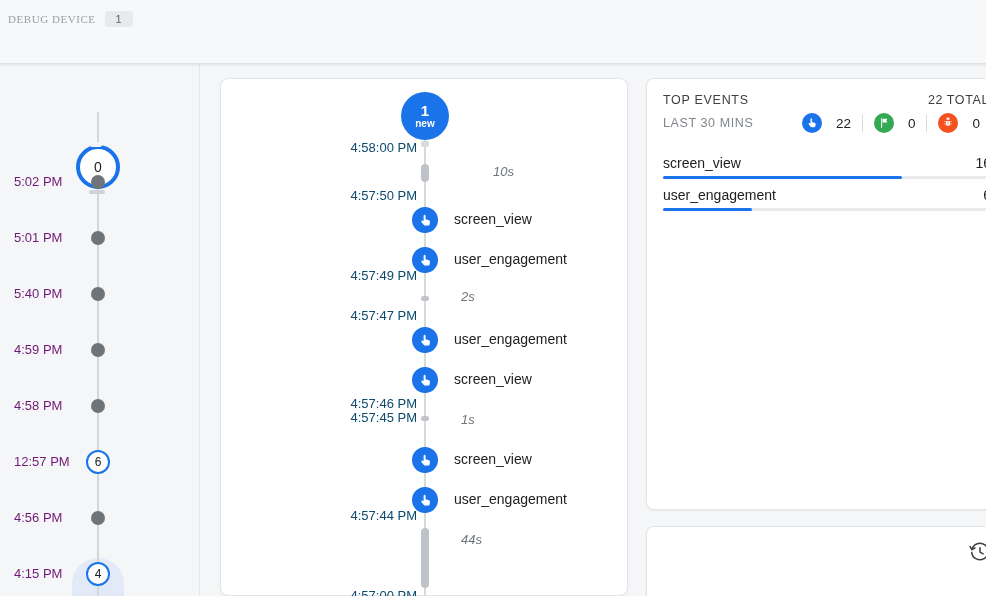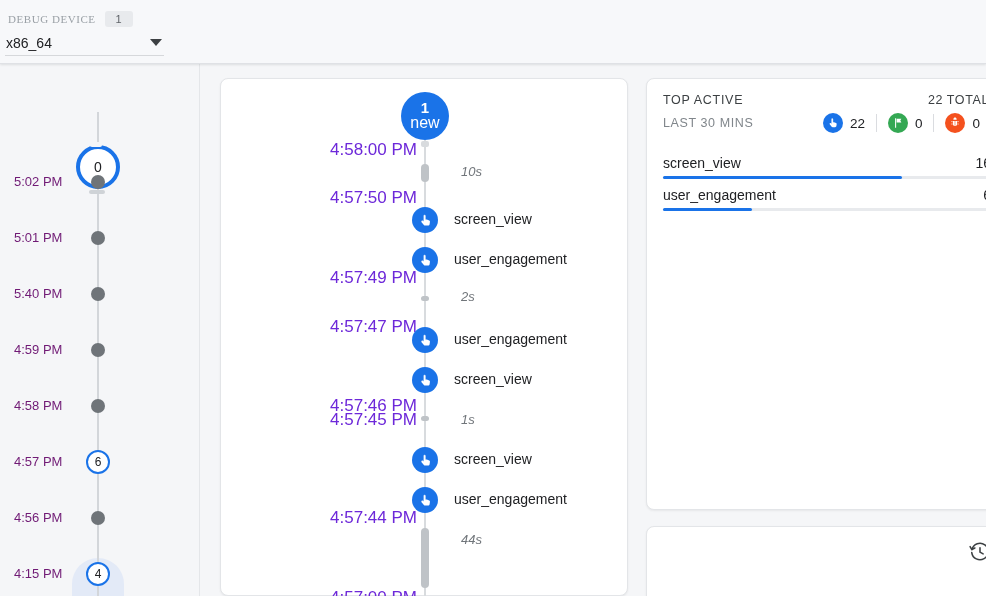--- a/index.html
+++ b/index.html
@@ -123,29 +123,29 @@
   }
   #new-badge {
     position: absolute; left: 180px; top: 13px;
     width: 48px; height: 48px; border-radius: 50%;
     background: #1a73e8; color: #fff;
     display: flex; flex-direction: column;
     align-items: center; justify-content: center;
     line-height: 1.05;
   }
   #new-badge .n { font-size: 15px; font-weight: bold; }
-  #new-badge .w { font-size: 16px; }
+  #new-badge .w { font-size: 10px; font-weight: bold; }
   #new-badge-stem {
     position: absolute; left: 200px; top: 62px;
     width: 8px; height: 6px; background: #d8dbde; border-radius: 2px;
   }
 
   .ev-time {
     position: absolute; right: 212px;
-    font-size: 17px; color: #6d28d9; white-space: nowrap;
+    font-size: 13px; color: #0c4a6e; white-space: nowrap;
   }
   .ev-row { position: absolute; left: 0; width: 408px; height: 0; }
   .ev-icon {
     position: absolute; left: 191px; top: -13px;
     width: 26px; height: 26px; border-radius: 50%;
     background: #1a73e8;
     display: flex; align-items: center; justify-content: center;
   }
   .ev-icon svg { display: block; }
   .ev-name {
@@ -171,21 +171,21 @@
     font-size: 12.5px; letter-spacing: .6px; color: #3c4043;
   }
   .card-sub {
     position: absolute; left: 16px; top: 37px;
     font-size: 12.5px; letter-spacing: .6px; color: #80868b;
   }
   #metric-row {
     position: absolute; right: 14px; top: 34px;
     display: flex; align-items: center; gap: 0;
   }
-  .metric { display: flex; align-items: center; gap: 7px; padding: 0 11px; }
+  .metric { display: flex; align-items: center; gap: 14px; padding: 0 11px; }
   .metric .m-ico {
     width: 20px; height: 20px; border-radius: 50%;
     display: flex; align-items: center; justify-content: center;
   }
   .metric .m-val { font-size: 13.5px; color: #202124; }
   .m-sep { width: 1px; height: 18px; background: #dadce0; }
 
   .bar-item { position: absolute; left: 16px; width: 328px; }
   .bar-item .b-name { position: absolute; left: 0; top: 0; font-size: 14px; color: #202124; }
   .bar-item .b-val  { position: absolute; right: 0; top: 0; font-size: 14px; color: #202124; text-align: right; }
@@ -197,24 +197,20 @@
 
   #history-icon { position: absolute; right: 14px; top: 14px; width: 22px; height: 22px; }
 </style>
 </head>
 <body>
 
 <div id="header">
   <div id="debug-row">
     <span class="debug-label">DEBUG DEVICE</span>
     <span class="debug-count">1</span>
-  </div>
-  <div id="device-select">
-    <span class="value">x86_64</span>
-    <span class="caret"></span>
   </div>
 </div>
 
 <div id="left-rail">
   <div id="rail-highlight"></div>
   <div id="rail-line"></div>
   <div id="rail-top-circle">
     <span>0</span>
   </div>
   <div id="rail-top-gap"></div>
@@ -234,21 +230,21 @@
       </div>
       <div class="rail-tick" style="top: 286px;">
         <span class="t-label">4:59 PM</span>
         <span class="rail-dot"></span>
       </div>
       <div class="rail-tick" style="top: 342px;">
         <span class="t-label">4:58 PM</span>
         <span class="rail-dot"></span>
       </div>
       <div class="rail-tick" style="top: 398px;">
-        <span class="t-label">4:57 PM</span>
+        <span class="t-label">12:57 PM</span>
         <span class="rail-ring">
           <span>6</span>
         </span>
       </div>
       <div class="rail-tick" style="top: 454px;">
         <span class="t-label">4:56 PM</span>
         <span class="rail-dot"></span>
       </div>
       <div class="rail-tick" style="top: 510px;">
         <span class="t-label">4:15 PM</span>
@@ -264,29 +260,29 @@
     <div id="stream-line"></div>
     <div id="new-badge">
       <span class="n">1</span>
       <span class="w">new</span>
     </div>
     <div id="new-badge-stem"></div>
     <div id="stream-times">
         <div class="ev-time" style="top: 61px;">4:58:00 PM</div>
         <div class="ev-time" style="top: 109px;">4:57:50 PM</div>
         <div class="ev-time" style="top: 189px;">4:57:49 PM</div>
-        <div class="ev-time" style="top: 238px; margin-left: 40px;">4:57:47 PM</div>
+        <div class="ev-time" style="top: 229px; margin-left: 40px;">4:57:47 PM</div>
         <div class="ev-time" style="top: 309px; margin-top: 8px;">4:57:46 PM</div>
         <div class="ev-time" style="top: 331px; text-align: center;">4:57:45 PM</div>
         <div class="ev-time" style="top: 429px;">4:57:44 PM</div>
         <div class="ev-time" style="top: 509px;">4:57:00 PM</div>
       </div>
     <div id="stream-gaps">
         <div class="gap-dot" style="top: 85px; height: 18px;"></div>
-        <div class="gap-label" style="top: 85px;">10s</div>
+        <div class="gap-label" style="top: 85px; margin-left: 32px;">10s</div>
         <div class="gap-dot" style="top: 217px; height: 5px;"></div>
         <div class="gap-label" style="top: 210px;">2s</div>
         <div class="gap-dot" style="top: 337px; height: 5px;"></div>
         <div class="gap-label" style="top: 333px;">1s</div>
         <div class="gap-dot" style="top: 449px; height: 60px;"></div>
         <div class="gap-label" style="top: 453px;">44s</div>
       </div>
     <div id="stream-events">
         <div class="ev-row" style="top: 141px;">
           <span class="ev-icon">
@@ -346,21 +342,21 @@
               <path d="M9.2 11.1V5.6a1.55 1.55 0 0 1 3.1 0v5.1" fill="none" stroke="#1a73e8" stroke-width="0.9" opacity="0.35"></path>
             </svg>
           </span>
           <span class="ev-name">user_engagement</span>
         </div>
       </div>
   </div>
 </div>
 
 <div class="card" id="top-events-card">
-  <div class="card-title">TOP ACTIVE</div>
+  <div class="card-title">TOP EVENTS</div>
   <div class="card-total">22 TOTAL</div>
   <div class="card-sub">LAST 30 MINS</div>
   <div id="metric-row">
       <div class="metric">
         <span class="m-ico" style="background: rgb(26, 115, 232);">
           <svg width="14" height="14" viewBox="0 0 24 24" aria-hidden="true">
             <path fill="#ffffff" d="M9.2 11.1V5.6a1.55 1.55 0 0 1 3.1 0v5.1h.9c.5 0 1 .1 1.5.3l2.6 1.1c.7.3 1.1 1 1 1.8l-.5 3.4c-.15 1.1-1.1 1.9-2.2 1.9h-4.2c-.65 0-1.3-.3-1.7-.8l-3.3-4.1a1.35 1.35 0 0 1 .25-1.9c.5-.35 1.15-.3 1.6.1l1 .9z"></path>
             <rect x="10.2" y="6.4" width="1.1" height="4.2" rx="0.55" fill="#ffffff" opacity="0"></rect>
             <path d="M9.2 11.1V5.6a1.55 1.55 0 0 1 3.1 0v5.1" fill="none" stroke="#1a73e8" stroke-width="0.9" opacity="0.35"></path>
           </svg>

